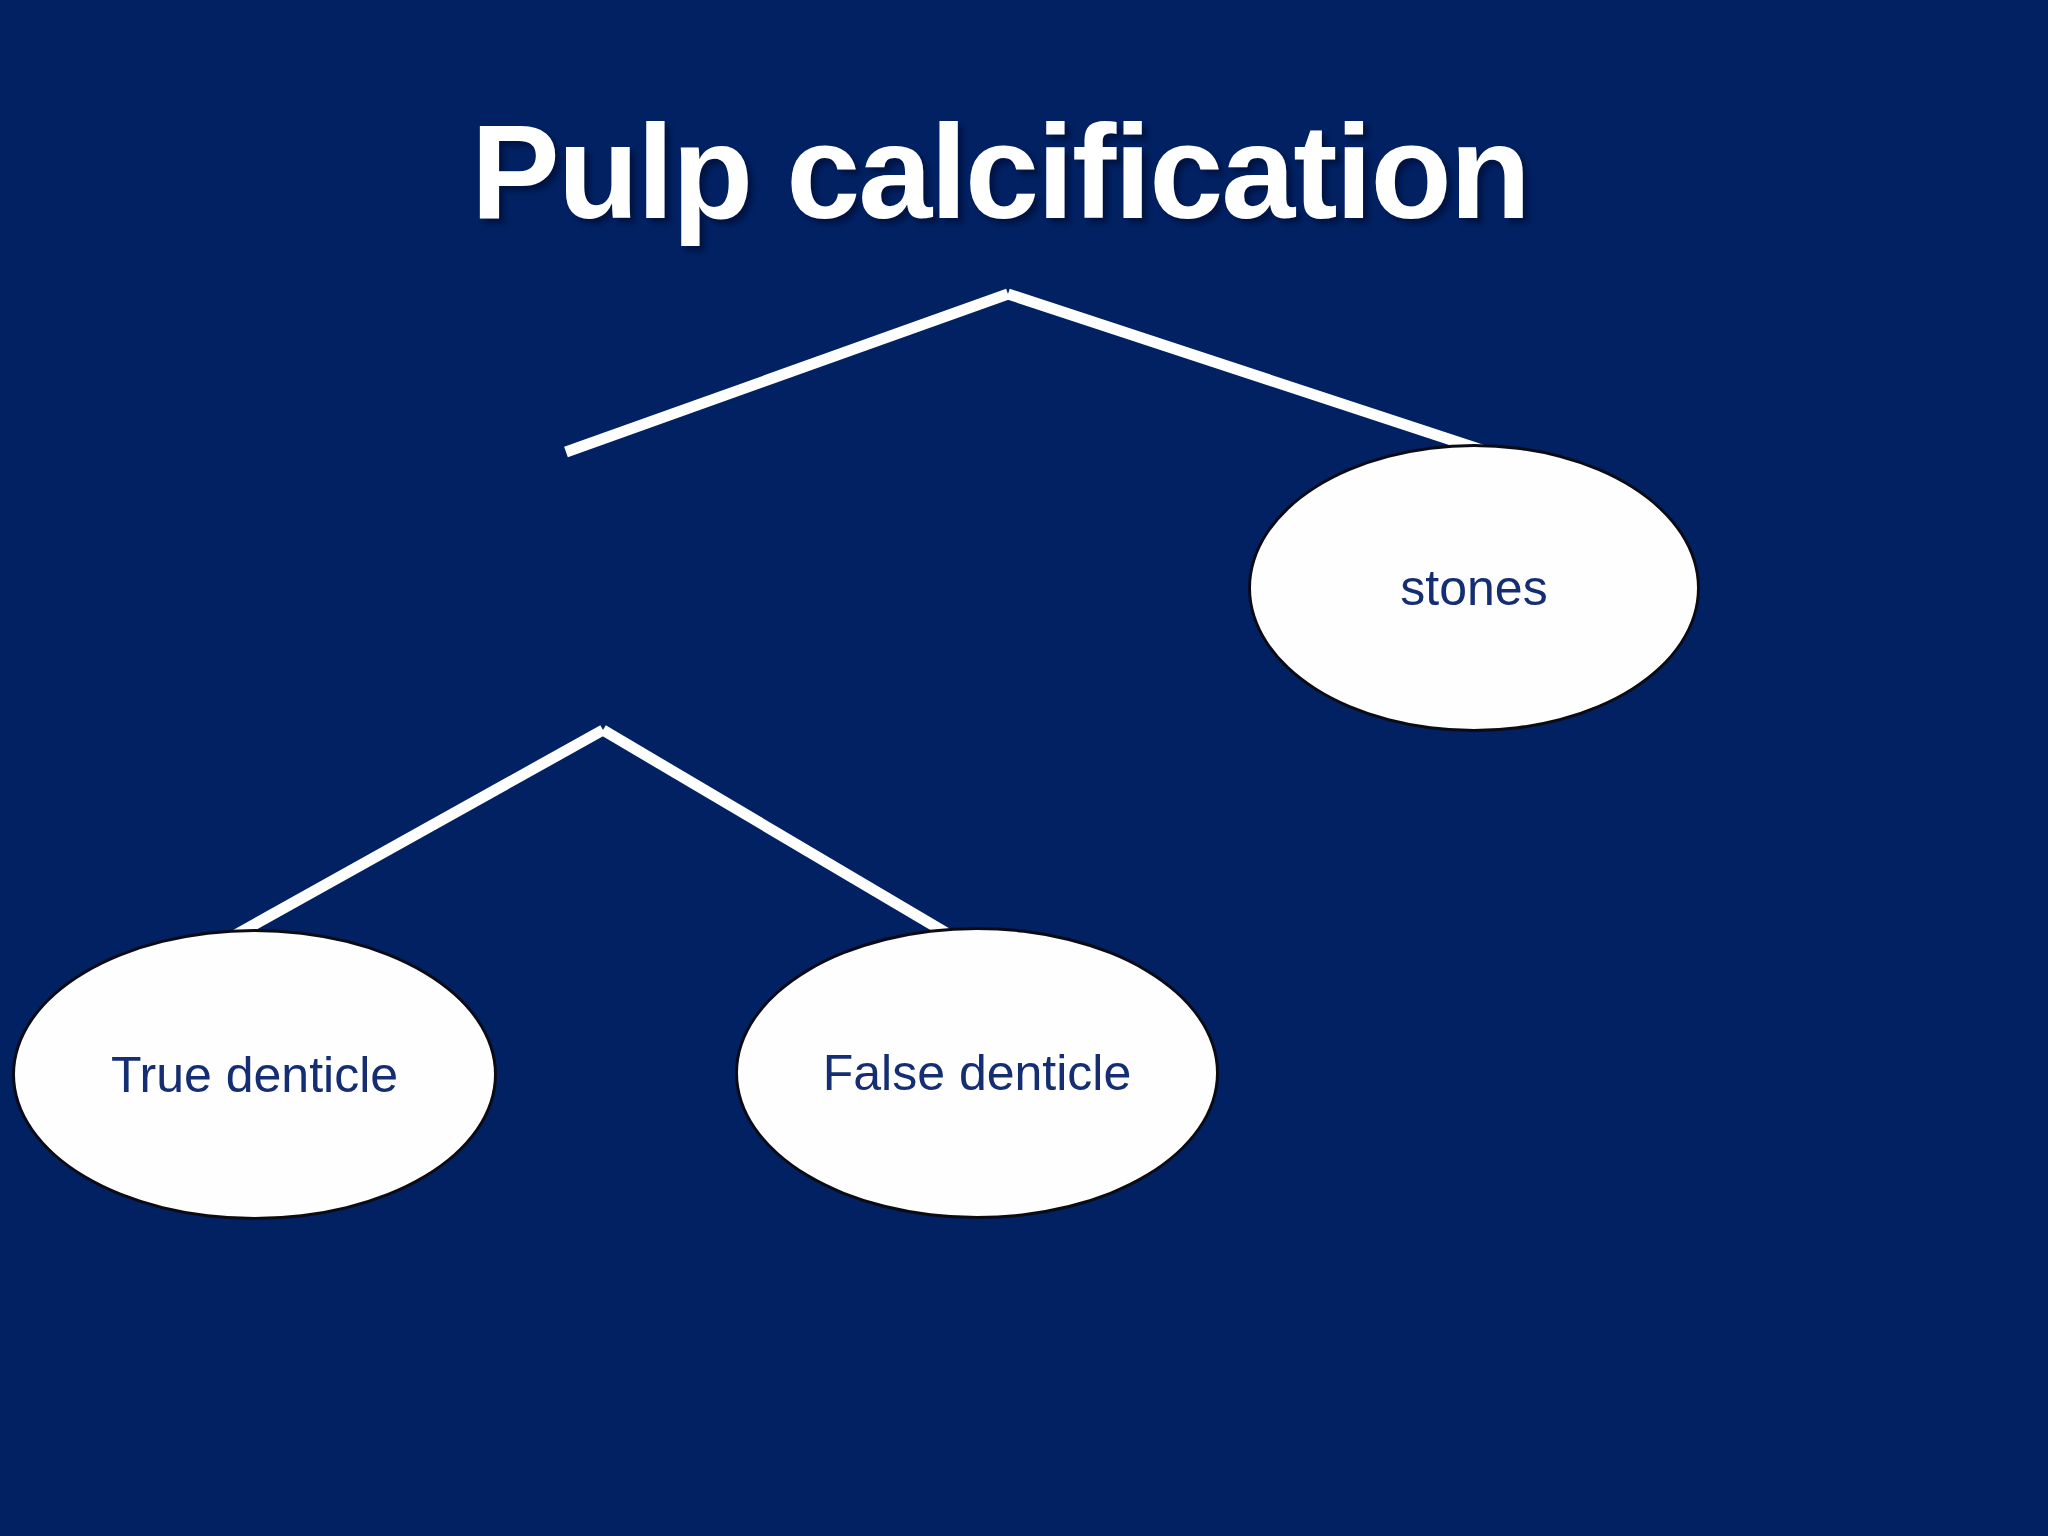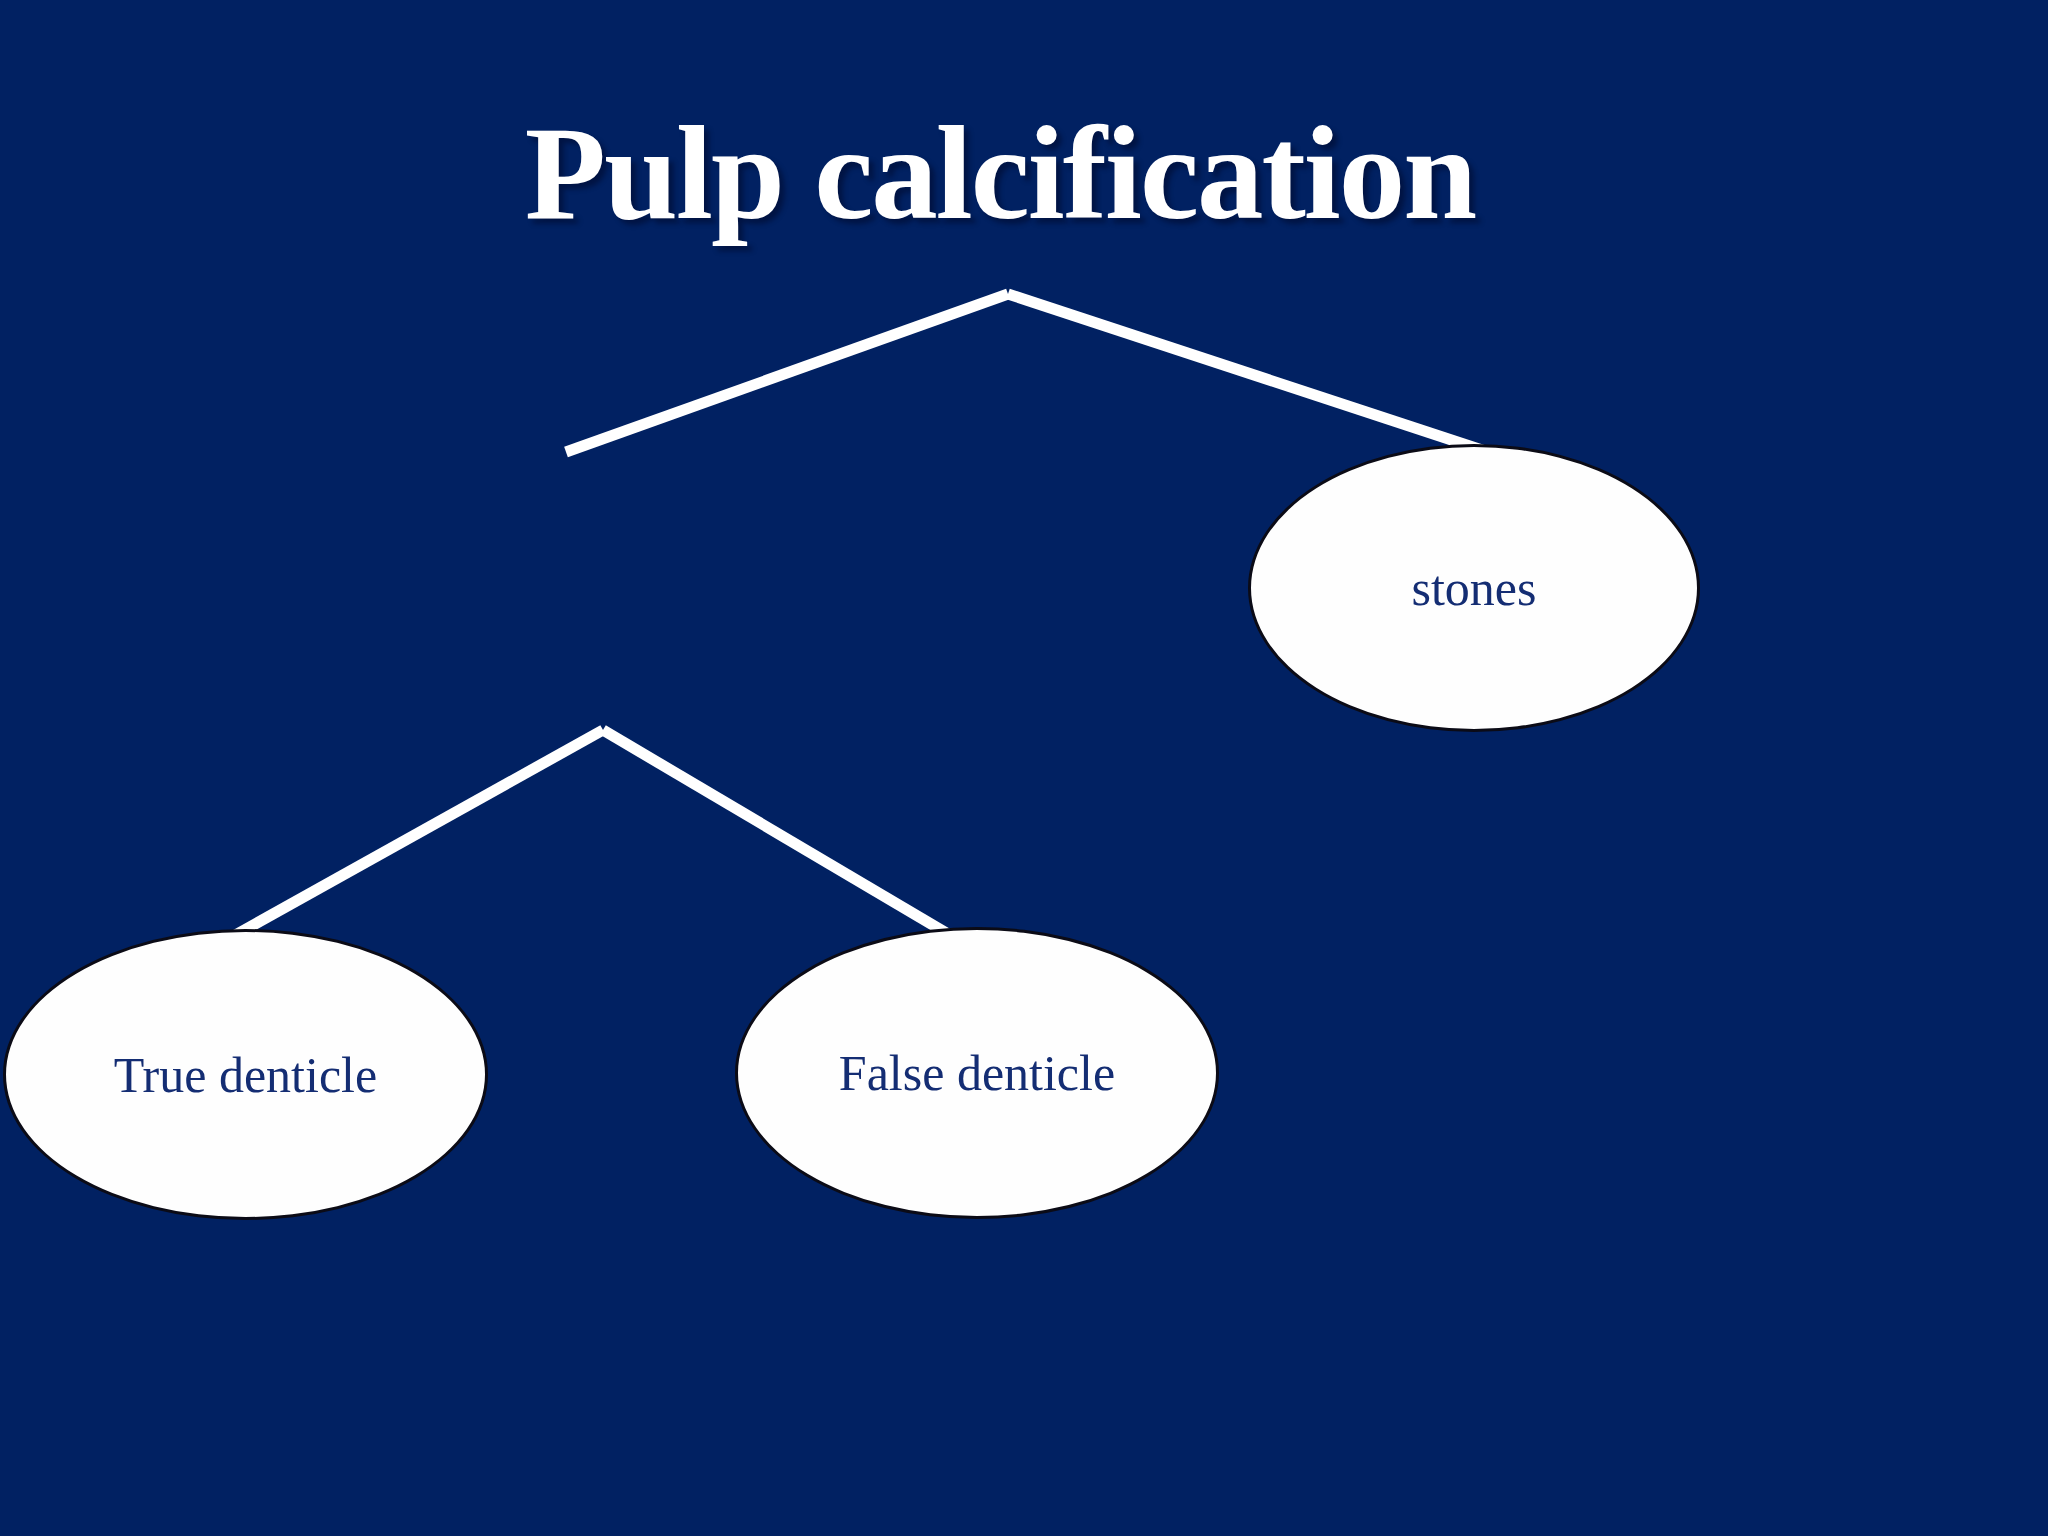--- a/index.html
+++ b/index.html
@@ -6,21 +6,21 @@
     margin: 0;
     padding: 0;
     background: #012162;
   }
   .slide {
     position: relative;
     width: 2048px;
     height: 1536px;
     overflow: hidden;
     background: #012162;
-    font-family: Liberation Serif, serif;
+    font-family: Liberation Sans, sans-serif;
   }
   .connectors {
     position: absolute;
     left: 0;
     top: 0;
     width: 2048px;
     height: 1536px;
   }
   .connectors line {
     stroke: #ffffff;
@@ -51,21 +51,21 @@
     align-items: center;
     justify-content: center;
     text-align: center;
     color: #142d73;
     font-size: 50px;
     line-height: 64px;
   }
   .node b { font-weight: bold; }
   .node-localized { left: 348px; top: 443px; width: 460px; height: 290px; }
   .node-diffuse   { left: 1248px; top: 444px; width: 452px; height: 288px; }
-  .node-true      { left: 3px;   top: 929px; width: 485px; height: 291px; }
+  .node-true      { left: 12px;   top: 929px; width: 485px; height: 291px; }
   .node-false     { left: 735px; top: 927px; width: 484px; height: 292px; }
 </style>
 </head>
 <body>
 
 <div class="slide">
 
   <svg class="connectors" viewBox="0 0 2048 1536" xmlns="http://www.w3.org/2000/svg">
     <line x1="1008" y1="294" x2="566" y2="452"></line>
     <line x1="1008" y1="294" x2="1488" y2="452"></line>

